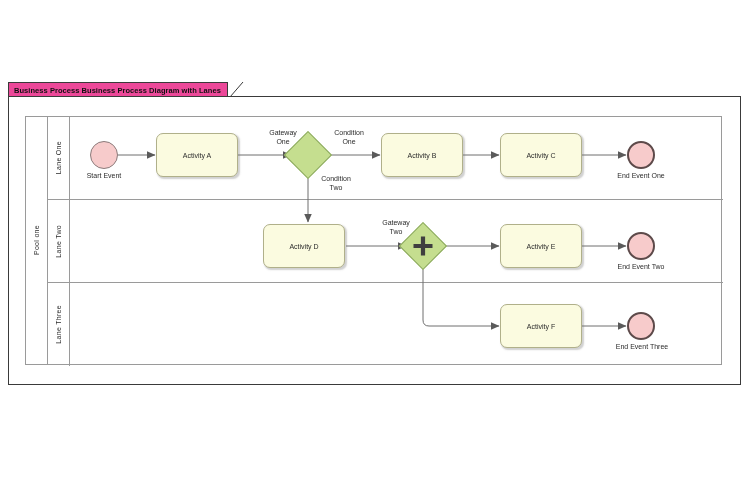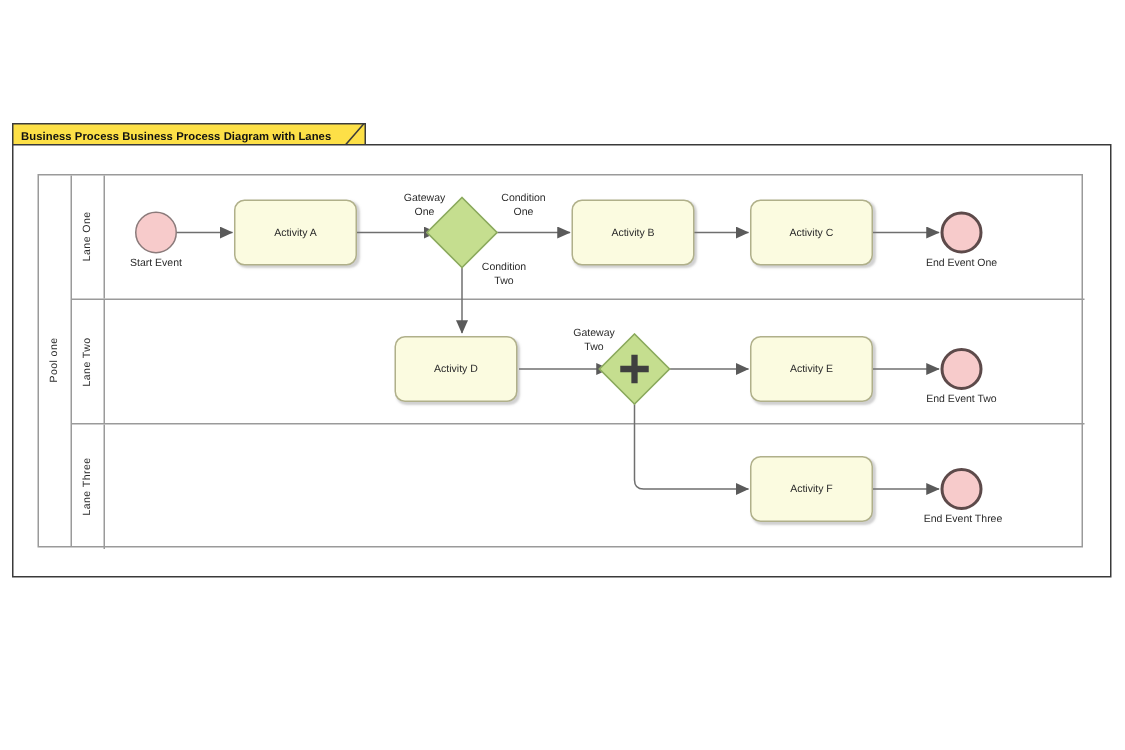--- a/index.html
+++ b/index.html
@@ -35,22 +35,22 @@
     width: 733px;
   }
   #diagram-tab {
     position: absolute;
     left: 0;
     top: 0;
     height: 15px;
     box-sizing: border-box;
     border: 1px solid #3a3a3a;
     border-bottom: none;
-    background: #fde047;
-    padding: 0 22px 0 5px;
+    background: #ec4899;
+    padding: 0 6px 0 5px;
     display: flex;
     align-items: center;
     font-size: 7.5px;
     font-weight: bold;
     color: #111111;
     letter-spacing: 0.05px;
     white-space: nowrap;
   }
   #tab-slant {
     position: absolute;

